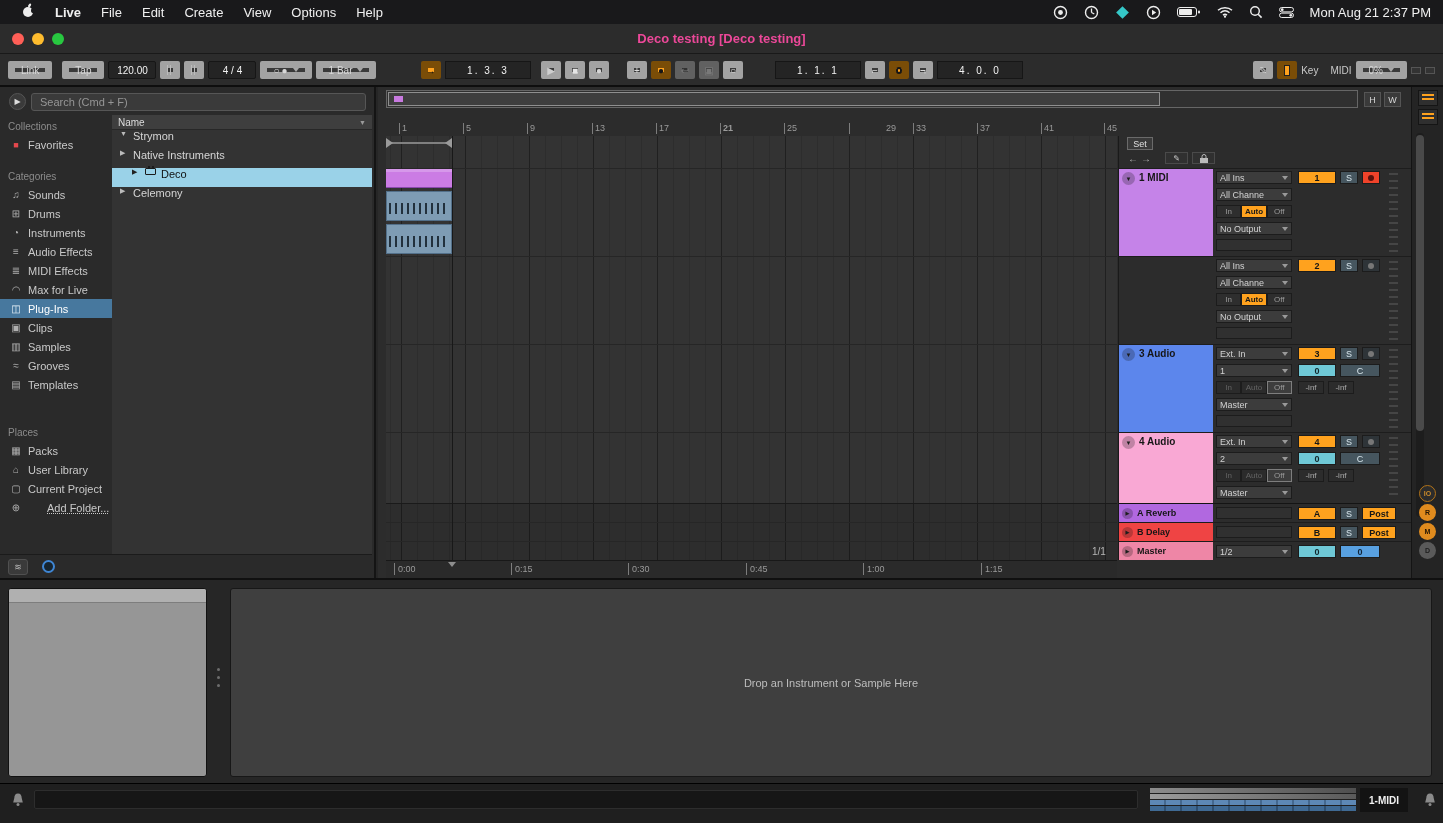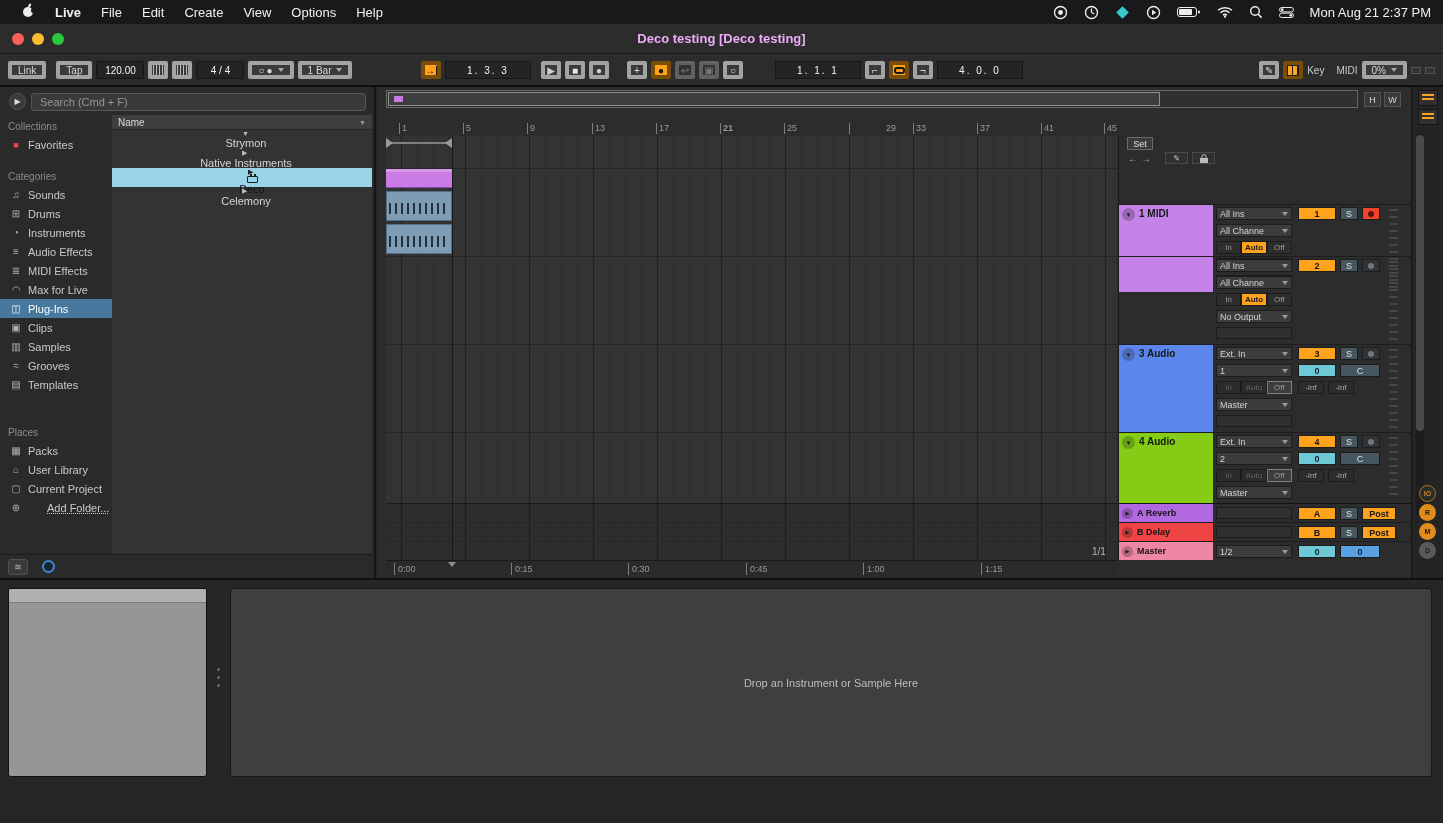--- a/index.html
+++ b/index.html
@@ -15,27 +15,27 @@
   .mb-item.bold { font-weight:bold; }
   .mb-right { margin-left:auto; display:flex; align-items:center; gap:16px; padding-right:12px; }
   .mb-ico { display:inline-flex; align-items:center; }
   .mb-clock { font-size:13px; }
 
   
   .titlebar { position:absolute; top:24px; left:0; right:0; height:30px; background:#2c2c2c;
               border-bottom:1px solid #191919; }
   .tl { position:absolute; top:9px; width:12px; height:12px; border-radius:50%; }
   .tl.r { left:12px; background:#ff5f57; } .tl.y { left:32px; background:#febc2e; } .tl.g { left:52px; background:#28c840; }
-  .wtitle { position:absolute; top:7px; left:0; right:0; text-align:center; color:#f0abfc; font-size:13px; font-weight:bold; }
+  .wtitle { position:absolute; top:7px; left:0; right:0; text-align:center; color:#ec4899; font-size:13px; font-weight:bold; }
 
   
   .transport { position:absolute; top:54px; left:0; right:0; height:33px; background:#2c2c2c;
                border-bottom:2px solid #0e0e0e; font-size:10px; }
   .tgroup { position:absolute; top:7px; display:flex; align-items:center; gap:4px; }
-  .ctl { height:18px; background:#3a3a3a; border:4px solid #a3a3a3; border-radius:2px;
+  .ctl { height:18px; background:#3a3a3a; border:7px solid #a3a3a3; border-radius:2px;
          display:inline-flex; align-items:center; justify-content:center; padding:0 6px; color:#d8d8d8; }
   .disp { height:18px; min-width:86px; background:#242424; border:1px solid #161616; color:#f2f2f2;
           display:inline-flex; align-items:center; justify-content:center; letter-spacing:2px; }
   .disp.small { min-width:48px; letter-spacing:0; }
   .orangebtn { background:#ffa21e; color:#161616; font-weight:bold; border-color:#7a4d07; }
   .dd { width:0; height:0; border-left:3px solid transparent; border-right:3px solid transparent;
         border-top:4px solid #a8a8a8; margin-left:5px; }
   .icobox { width:20px; padding:0; }
   .faded { opacity:0.45; }
   .stripeico { width:10px; height:10px; background:repeating-linear-gradient(90deg,#bbb 0 1px,transparent 1px 3px); }
@@ -60,21 +60,21 @@
   .nav-i { height:19px; display:flex; align-items:center; gap:6px; padding-left:10px; color:#c9c9c9; white-space:nowrap; }
   .nav-i.sel { background:#47789e; color:#fff; }
   .nico { width:12px; text-align:center; font-size:10px; color:#b0b0b0; flex:none; }
   .nico.red { color:#e5484d; font-size:9px; }
   .gap14 { height:14px; } .gap30 { height:30px; }
   .underl { text-decoration:underline dotted;margin-left:19px; }
   .tree { position:absolute; left:112px; top:28px; right:2px; bottom:24px; background:#333; }
   .tree-h { height:15px; background:#3e3e3e; border-bottom:1px solid #272727; color:#ddd;
             display:flex; align-items:center; padding:0 6px; font-size:10px; }
   .tsort { margin-left:auto; font-size:7px; color:#9a9a9a; }
-  .trow { height:19px; display:flex; align-items:center; padding-left:8px; color:#d5d5d5;flex-direction:column; }
+  .trow { height:19px; display:flex; align-items:flex-start; gap:5px; padding-left:8px; color:#d5d5d5; }
   .trow.child { padding-left:20px; }
   .trow.sel { background:#9ad2e8; color:#111; }
   .disc { font-size:7px; color:#bbb; width:8px; flex:none; }
   .trow.sel .disc { color:#222; }
   .plugico { width:11px; height:7px; border:1px solid #1b1b1b; border-radius:1px; position:relative; flex:none; }
   .plugico::before { content:""; position:absolute; top:-3px; left:2px; width:2px; height:3px;
                      background:#1b1b1b; box-shadow:4px 0 0 #1b1b1b; }
   .bfooter { position:absolute; left:0; right:2px; bottom:0; height:24px; background:#2a2a2a;
              border-top:1px solid #1b1b1b; display:flex; align-items:center; gap:14px; padding-left:8px; }
   .wavesbox { width:20px; height:16px; background:#3a3a3a; border:1px solid #505050; border-radius:3px;
@@ -519,21 +519,21 @@
       <span class="toolbox" style="left:46px;">
           <span>✎</span>
         </span>
       <span class="toolbox" style="left:73px;">
         <svg width="8" height="9">
             <rect y="4" width="8" height="5" fill="#bbb"></rect>
             <path d="M2 4 V2.5 A2 2 0 0 1 6 2.5 V4" fill="none" stroke="#bbb"></path>
           </svg>
       </span>
 
-      <div class="thead" style="top:32px;height:88px;margin-top:36px;">
+      <div class="thead" style="top:32px;height:88px;">
         <div class="tname" style="background:#c583e8;">
           <span class="tcirc">
               <span>▼</span>
             </span>
           <span>1 MIDI</span>
         </div>
         <div class="iosel" style="left:97px;top:2px;width:76px;">
             <span>All Ins</span>
             <i class="dd"></i>
           </div>
@@ -617,21 +617,21 @@
             <span class="armdot"></span>
           </div>
         <div class="badge cyan" style="left:179px;top:19px;width:38px;">0</div>
         <div class="badge panc" style="left:221px;top:19px;width:40px;">C</div>
         <div class="badge inf" style="left:179px;top:36px;width:26px;">-inf</div>
         <div class="badge inf" style="left:209px;top:36px;width:26px;">-inf</div>
         <div class="meterdots" style="left:270px;top:4px;height:80px;"></div>
       </div>
 
       <div class="thead" style="top:296px;height:71px;">
-        <div class="tname" style="background:#84cc16;">
+        <div class="tname" style="background:#f9a8d4;">
           <span class="tcirc">
               <span>▼</span>
             </span>
           <span>4 Audio</span>
         </div>
         <div class="iosel" style="left:97px;top:2px;width:76px;">
             <span>Ext. In</span>
             <i class="dd"></i>
           </div>
         <div class="iosel" style="left:97px;top:19px;width:76px;">
@@ -725,14 +725,36 @@
     <div class="ddots">
         <i></i>
         <i></i>
         <i></i>
       </div>
     <div class="droparea">
       <span>Drop an Instrument or Sample Here</span>
     </div>
   </div>
 
+  <div class="status">
+    <span class="bellico" style="left:10px;">
+      <svg width="16" height="15">
+          <path d="M8 1.5 C5.4 1.5 4.4 3.4 4.3 6 L3.2 10.4 H12.8 L11.7 6 C11.6 3.4 10.6 1.5 8 1.5 Z" fill="#8a8a8a"></path>
+          <circle cx="8" cy="12.4" r="1.5" fill="#8a8a8a"></circle>
+        </svg>
+    </span>
+    <div class="msgbar"></div>
+    <div class="meterbox">
+      <i class="m1"></i>
+        <i class="m2"></i>
+        <i class="m3"></i>
+        <i class="m4"></i>
+    </div>
+    <div class="tracklabel">1-MIDI</div>
+    <span class="bellico" style="left:1422px;">
+      <svg width="16" height="15">
+          <path d="M8 1.5 C5.4 1.5 4.4 3.4 4.3 6 L3.2 10.4 H12.8 L11.7 6 C11.6 3.4 10.6 1.5 8 1.5 Z" fill="#8a8a8a"></path>
+          <circle cx="8" cy="12.4" r="1.5" fill="#8a8a8a"></circle>
+        </svg>
+    </span>
+  </div>
 
 </div>
 
 </body></html>

